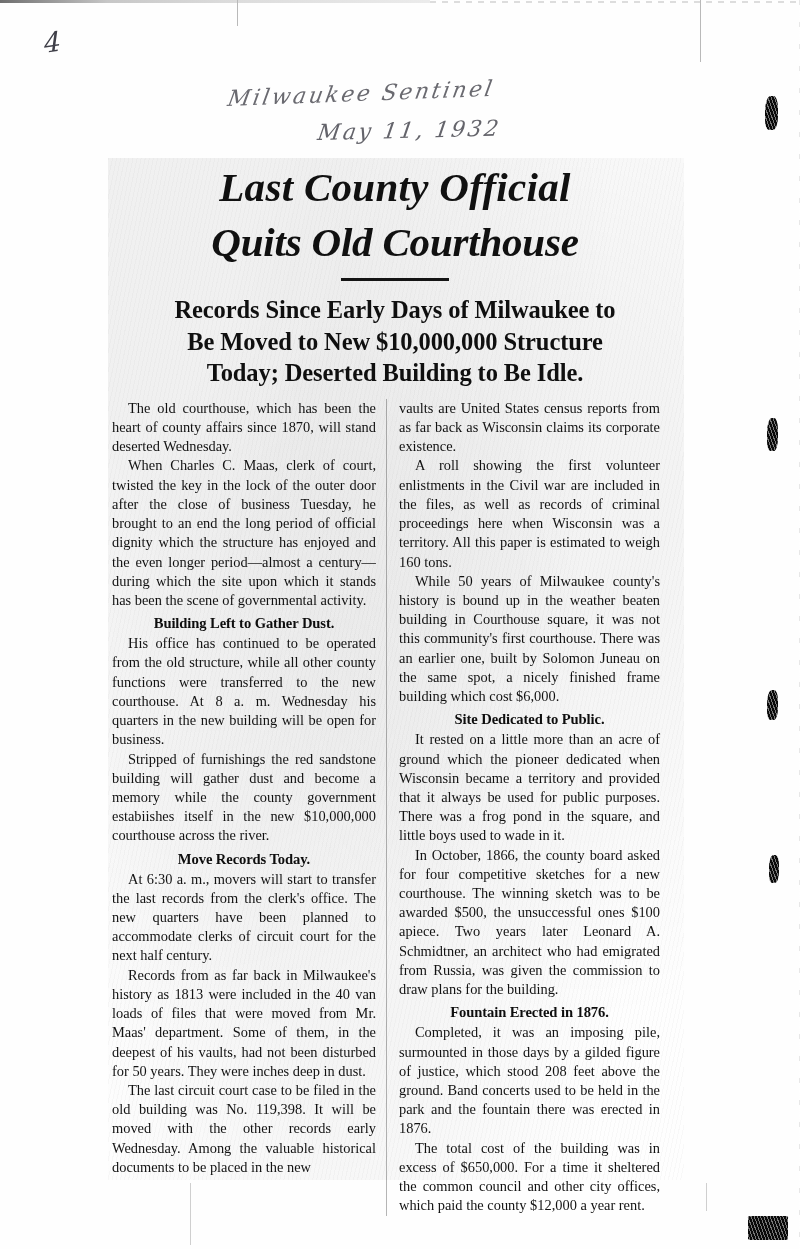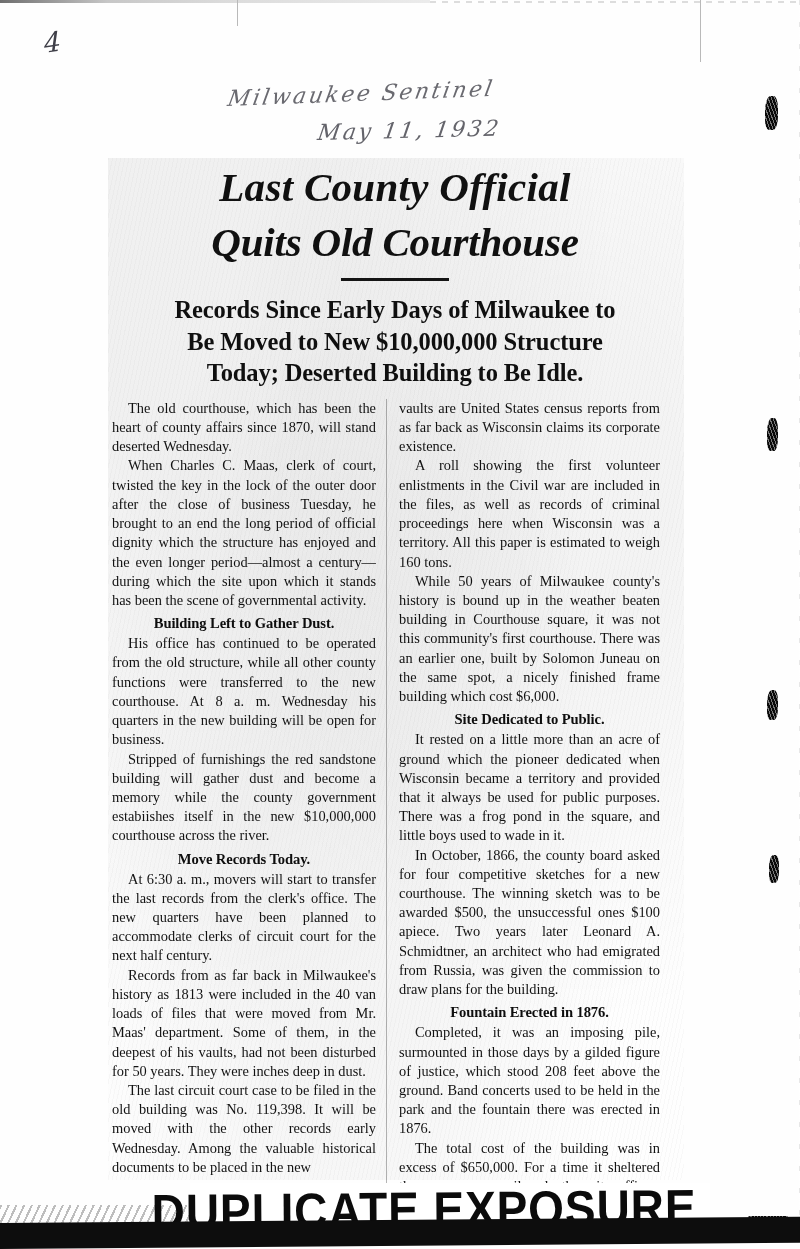--- a/index.html
+++ b/index.html
@@ -297,20 +297,14 @@
           <h3>Fountain Erected in 1876.</h3>
           <p>Completed, it was an imposing pile, surmounted in those days by a gilded figure of justice, which stood 208 feet above the ground. Band concerts used to be held in the park and the fountain there was erected in 1876.</p>
           <p>The total cost of the building was in excess of $650,000. For a time it sheltered the common council and other city offices, which paid the county $12,000 a year rent.</p>
         </div>
     </div>
 
   </div>
 
   <div class="mottle"></div>
 
-  <div class="footer-stamp">
-    <div class="scan-bottom-grain"></div>
-    <div class="stamp-bg"></div>
-    <div class="stamp-text">DUPLICATE EXPOSURE</div>
-    <div class="scan-bottom-band"></div>
-  </div>
 
 </div>
 
 </body></html>

